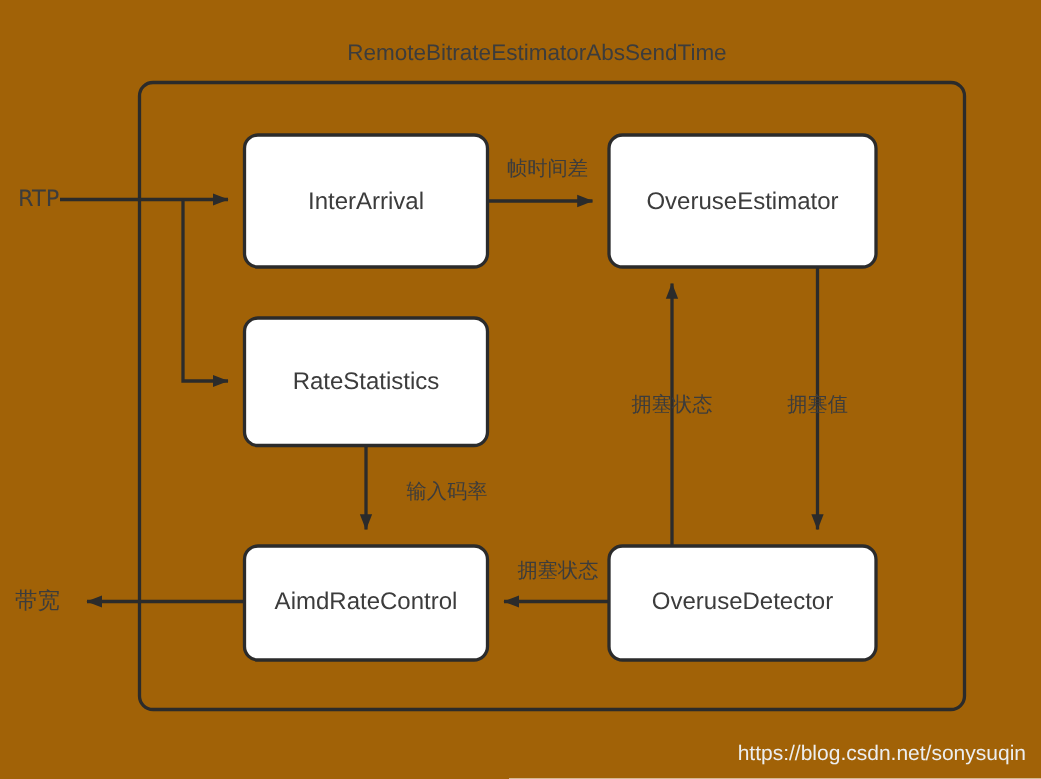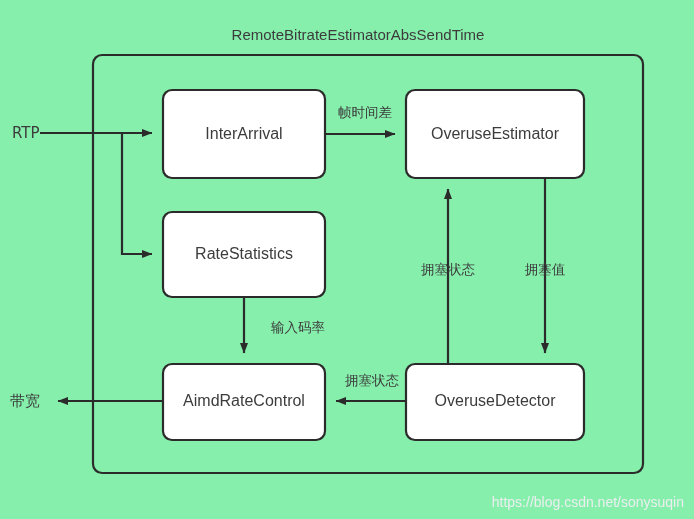--- a/index.html
+++ b/index.html
@@ -7,21 +7,21 @@
     padding: 0;
     background: #ffffff;
   }
   body {
     font-family: "Liberation Sans", "DejaVu Sans", sans-serif;
   }
   #canvas {
     position: relative;
     width: 694px;
     height: 519px;
-    background: #86efac;
+    background: #a16207;
     overflow: hidden;
   }
   #diagram-svg {
     position: absolute;
     left: 0;
     top: 0;
     width: 694px;
     height: 519px;
   }
   .node-box {

